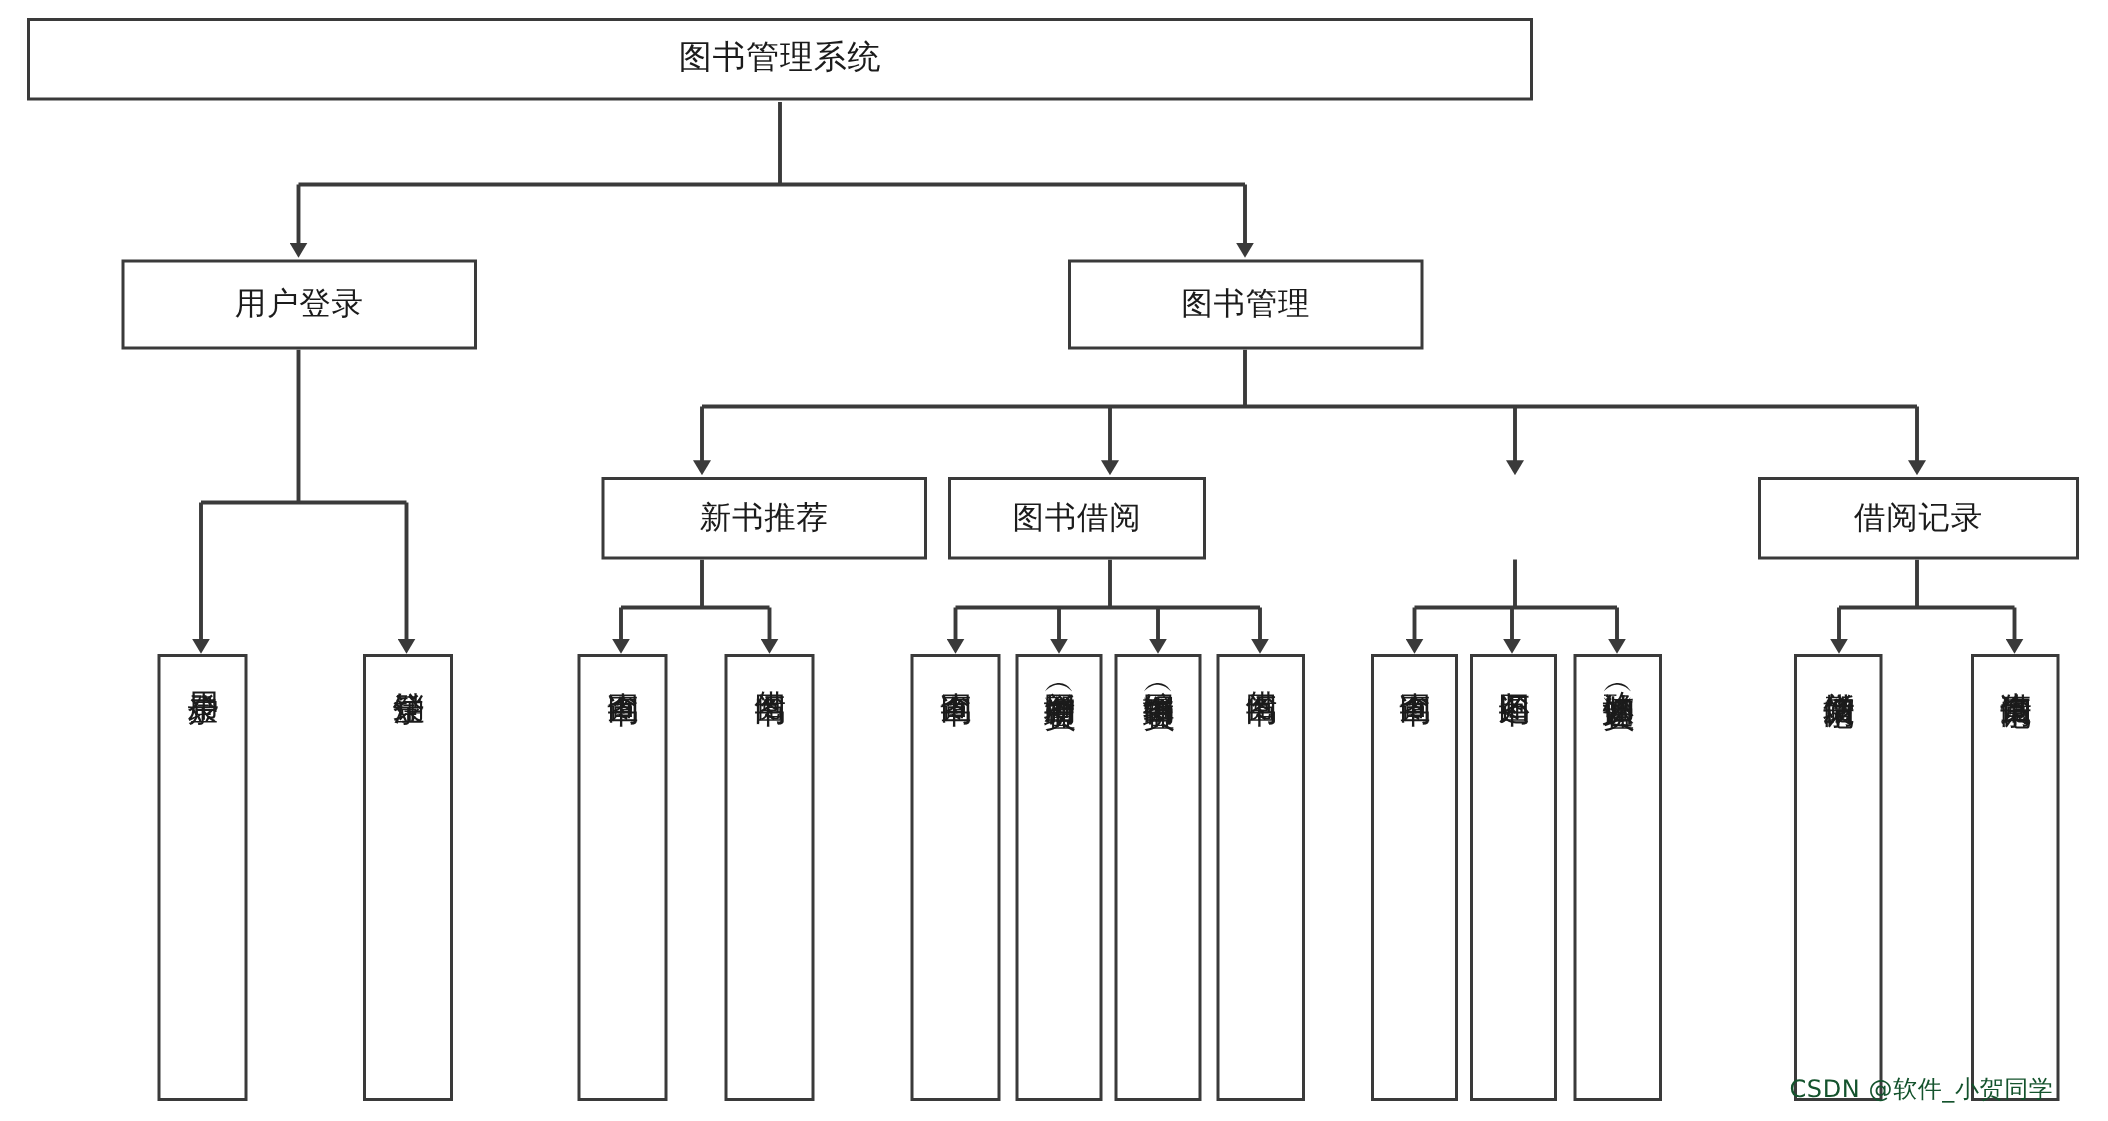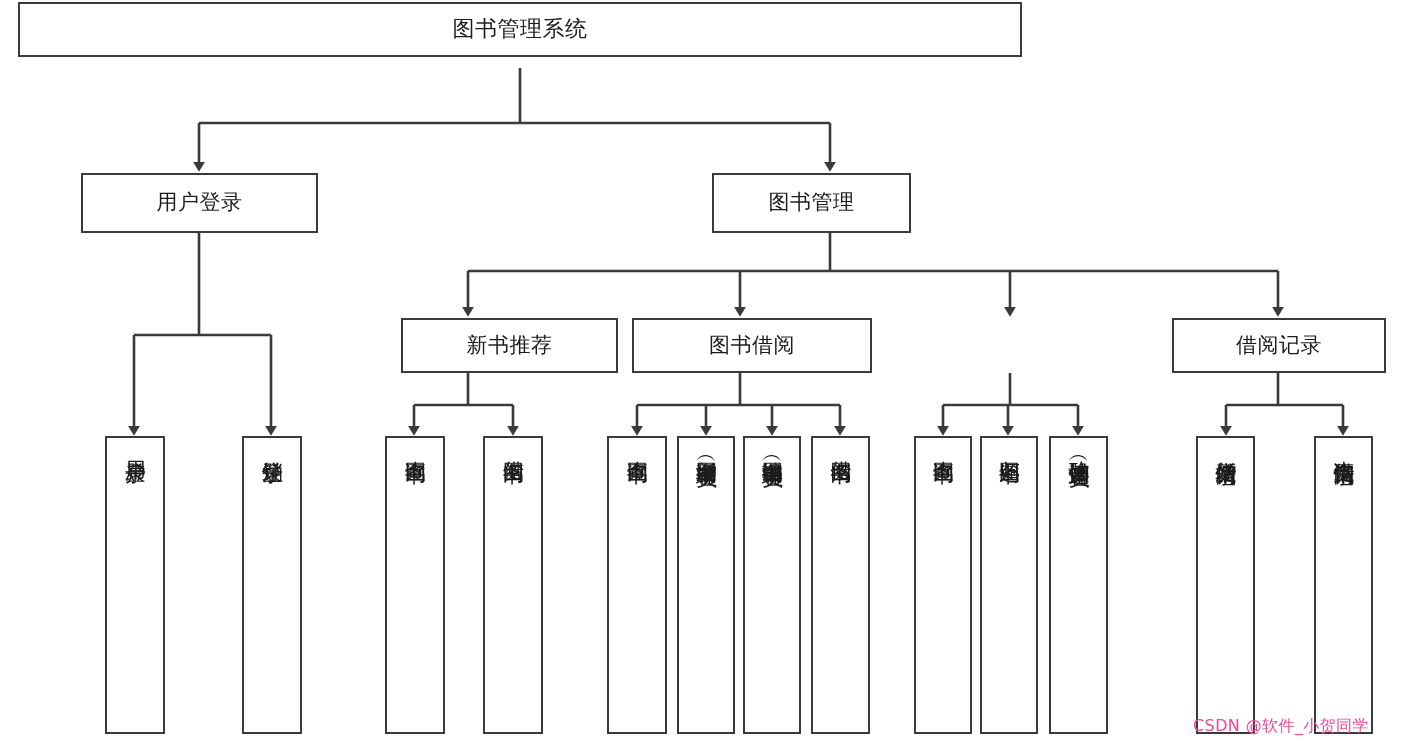--- a/index.html
+++ b/index.html
@@ -55,21 +55,21 @@
   .node.vert .lbl {
     writing-mode: vertical-rl;
     text-orientation: upright;
     font-size: 21px;
     line-height: 1.0;
     letter-spacing: 1px;
   }
   .watermark {
     position: absolute;
     font-size: 16px;
-    color: #ec4899;
+    color: #14532d;
     white-space: nowrap;
     letter-spacing: 0.4px;
   }
 </style>
 </head>
 <body>
 
 <div id="canvas">
 
   <svg id="edges" viewBox="0 0 1405 747" xmlns="http://www.w3.org/2000/svg">
@@ -115,35 +115,35 @@
       <path d="M1008,405 L1008,427" marker-end="url(#arrow)"></path>
       <path d="M1078,405 L1078,427" marker-end="url(#arrow)"></path>
 
       <path d="M1278,373 L1278,405"></path>
       <path d="M1226,405 L1343,405"></path>
       <path d="M1226,405 L1226,427" marker-end="url(#arrow)"></path>
       <path d="M1343,405 L1343,427" marker-end="url(#arrow)"></path>
     </g>
   </svg>
 
-  <div class="node horiz root" style="left:18px; top:2px; width:1004px; height:55px;">
+  <div class="node horiz root" style="left:18px; top:12px; width:1004px; height:55px;">
     <span class="lbl">图书管理系统</span>
   </div>
 
   <div class="node horiz" style="left:81px; top:173px; width:237px; height:60px;">
     <span class="lbl">用户登录</span>
   </div>
-  <div class="node horiz" style="left:712px; top:173px; width:199px; height:60px;">
+  <div class="node horiz" style="left:712px; top:173px; width:237px; height:60px;">
     <span class="lbl">图书管理</span>
   </div>
 
   <div class="node horiz" style="left:361px; top:318px; width:217px; height:55px;margin-left:40px;">
     <span class="lbl">新书推荐</span>
   </div>
-  <div class="node horiz" style="left:632px; top:318px; width:240px; height:55px;">
+  <div class="node horiz" style="left:632px; top:318px; width:172px; height:55px;">
     <span class="lbl">图书借阅</span>
   </div>
   <div class="node horiz" style="left:1172px; top:318px; width:214px; height:55px;">
     <span class="lbl">借阅记录</span>
   </div>
 
   <div class="node vert" style="left:105px; top:436px; width:60px; height:298px;">
     <span class="lbl">用户登录</span>
   </div>
   <div class="node vert" style="left:242px; top:436px; width:60px; height:298px;">

